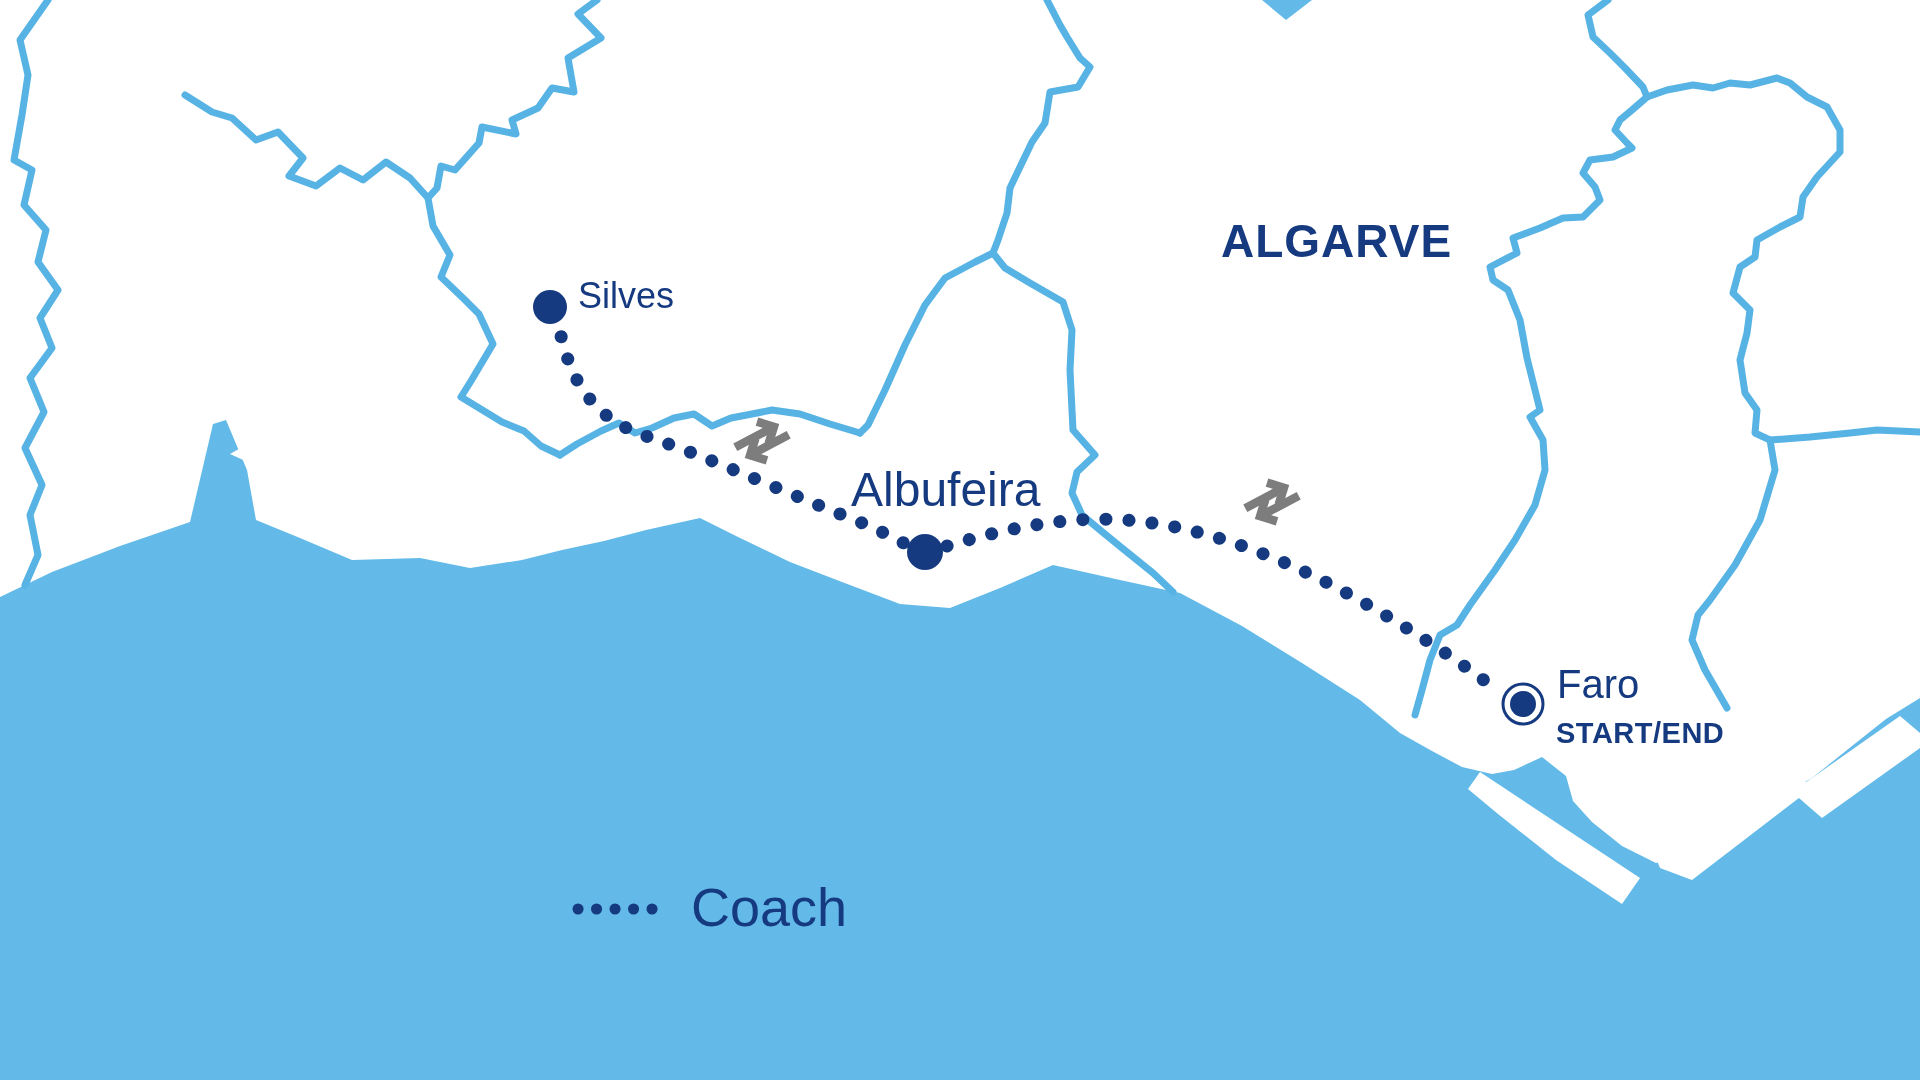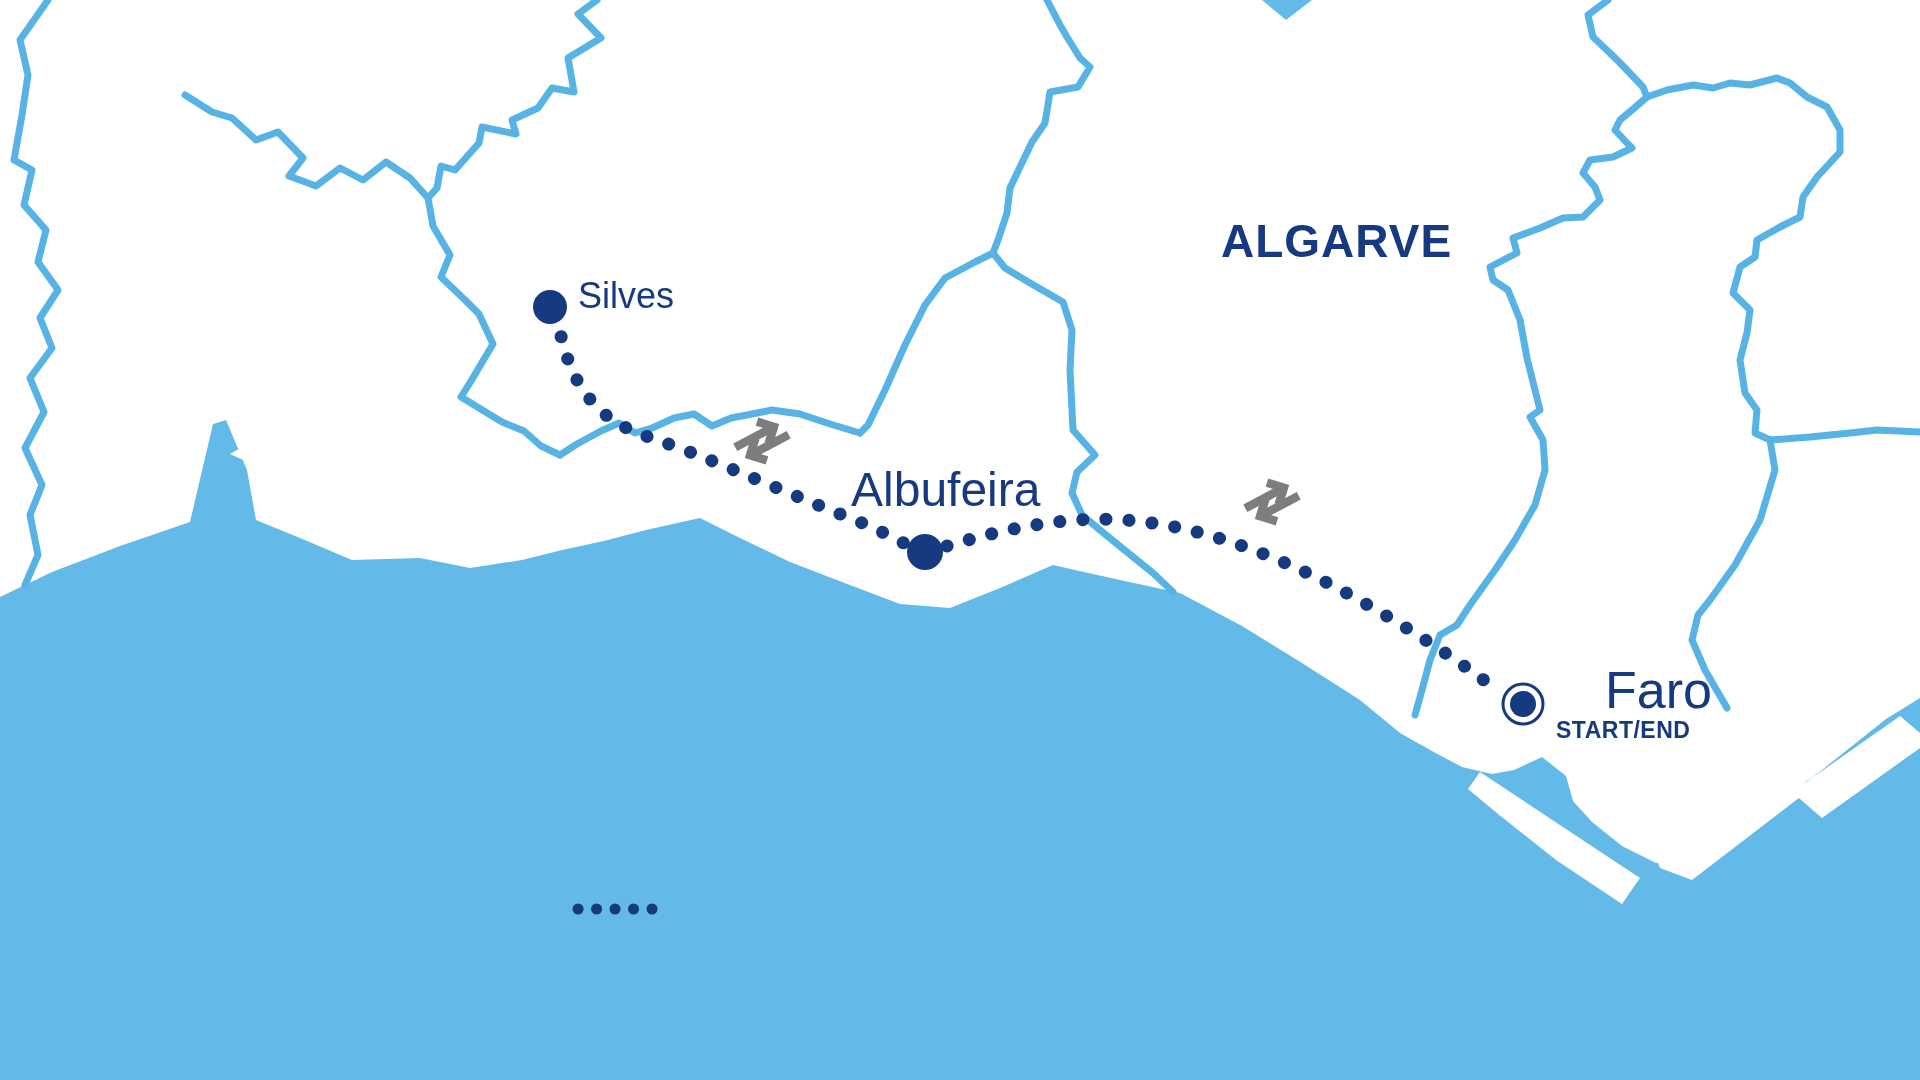--- a/index.html
+++ b/index.html
@@ -5,22 +5,22 @@
   html,body{margin:0;padding:0;background:#ffffff;}
   .map{
     position:relative;width:1920px;height:1080px;background:#ffffff;overflow:hidden;
     font-family:"Liberation Sans",sans-serif;
   }
   #map-svg{position:absolute;left:0;top:0;width:1920px;height:1080px;}
   .lbl{position:absolute;color:#163a80;line-height:1;white-space:nowrap;}
   .lbl-city{font-size:36px;font-weight:400;}
   .lbl-albufeira{left:851px;top:466px;font-size:48px;}
   .lbl-silves{left:578px;top:278px;}
-  .lbl-faro{left:1557px;top:664px;font-size:52px;margin-left:48px;}
-  .lbl-faro-sub{left:1556px;top:719px;font-size:23px;font-weight:700;letter-spacing:.5px;}
+  .lbl-faro{left:1557px;top:664px;font-size:40px;}
+  .lbl-faro-sub{left:1556px;top:719px;font-size:29px;font-weight:700;letter-spacing:.5px;}
   .lbl-region{left:1221px;top:218px;font-size:46px;font-weight:700;letter-spacing:1px;}
   .lbl-legend{left:691px;top:880px;font-size:54px;}
 </style>
 </head>
 <body>
 
 <div class="map">
   <svg id="map-svg" viewBox="0 0 1920 1080" xmlns="http://www.w3.org/2000/svg">
       <polygon points="0,597 52,572 120,546 190,522 213,424 226,420 247,470 256,520 300,538 352,560 420,558 470,568 522,560 562,550 604,541 646,530 700,518 736,536 790,562 842,582 900,604 950,608 1000,588 1053,565 1120,580 1180,593 1242,626 1302,663 1360,700 1400,733 1432,751 1462,767 1492,774 1514,770 1542,757 1566,776 1573,801 1592,822 1622,846 1656,863 1692,853 1732,831 1772,801 1812,778 1852,746 1886,719 1920,698 1920,1080 0,1080" fill="#63bae8"></polygon>
       <polygon points="1262,0 1286,20 1312,0" fill="#63bae8"></polygon>
@@ -62,13 +62,14 @@
   <div class="lbl lbl-city lbl-silves">Silves</div>
 
   <div class="lbl lbl-city lbl-albufeira">Albufeira</div>
 
   <div class="lbl lbl-city lbl-faro">Faro</div>
 
   <div class="lbl lbl-faro-sub">START/END</div>
 
   <div class="lbl lbl-region">ALGARVE</div>
 
+  <div class="lbl lbl-legend">Coach</div>
 </div>
 
 </body></html>

